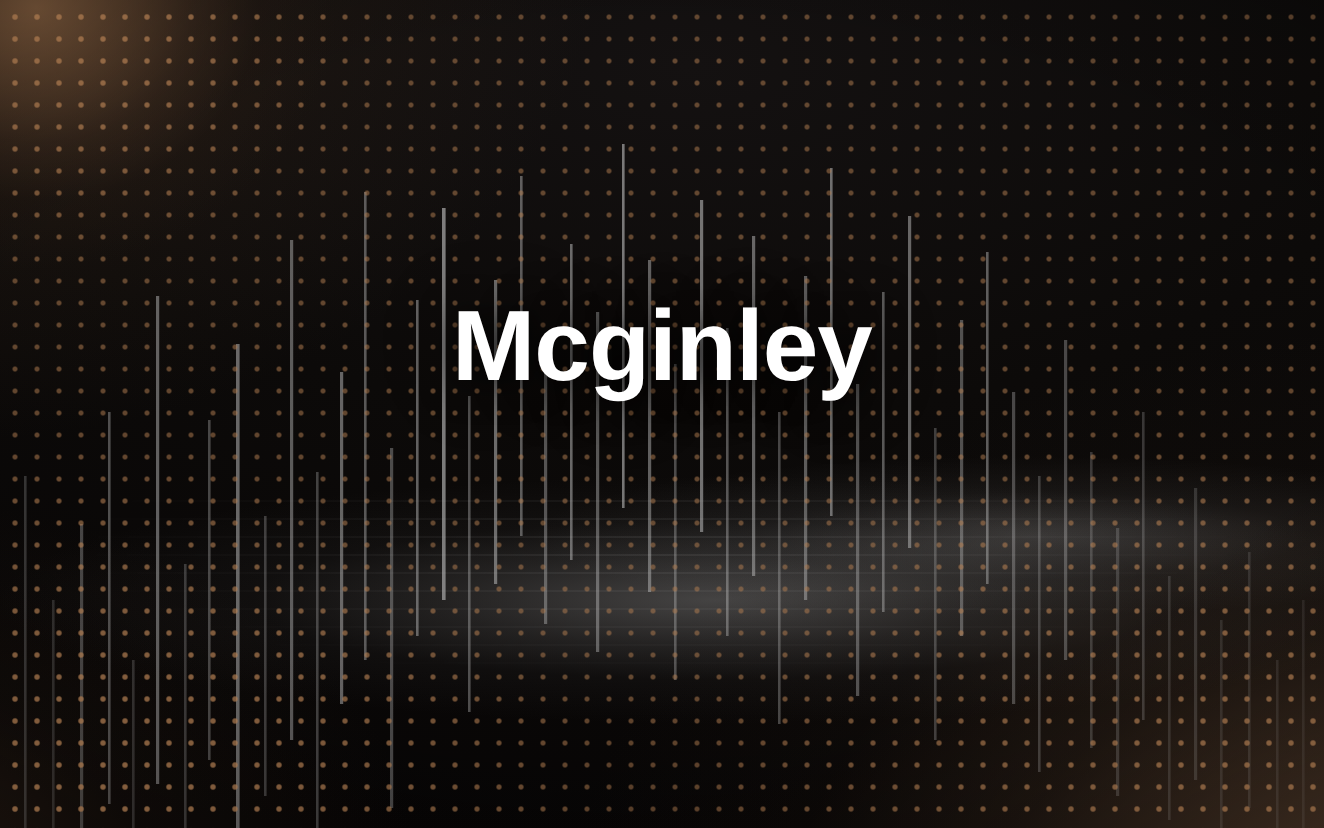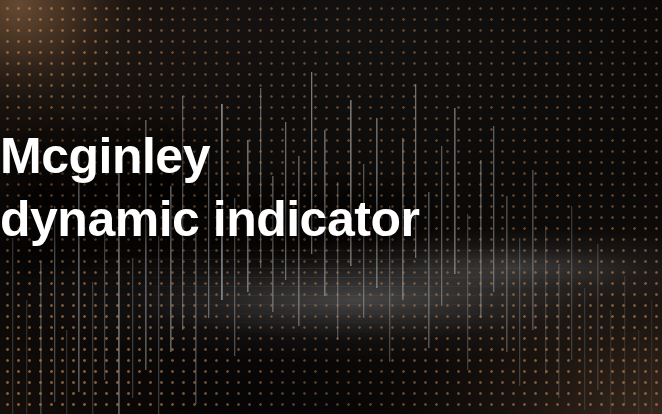--- a/index.html
+++ b/index.html
@@ -113,21 +113,22 @@
   
   .vignette{
     background:
       radial-gradient(120% 100% at 50% 45%, rgba(0,0,0,0) 40%, rgba(0,0,0,.45) 100%);
   }
 
   
   .title-wrap{
     position:absolute;
     left:0;right:0;
-    top:125px;
+    top:142px;
+    text-align:center;
     z-index:9;
   }
   .title-line{
     display:block;
     color:#ffffff;
     font-family:"Liberation Sans",sans-serif;
     font-weight:bold;
     font-size:50px;
     line-height:63px;
     letter-spacing:-0.5px;
@@ -204,16 +205,15 @@
   <div class="layer floor"></div>
   <div class="layer floor-grid"></div>
 
   <div class="layer dots"></div>
   <div class="layer dots-strong"></div>
 
   <div class="layer vignette"></div>
 
   <div class="title-wrap">
     <span class="title-line">Mcginley</span>
-    <span class="title-line">dynamic indicator</span>
   </div>
 
 </div>
 
 </body></html>

